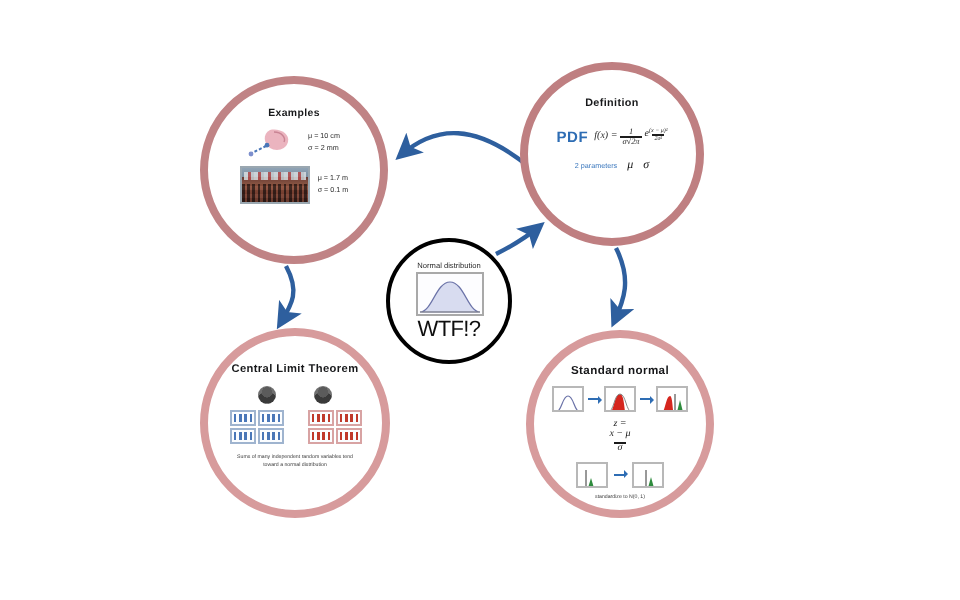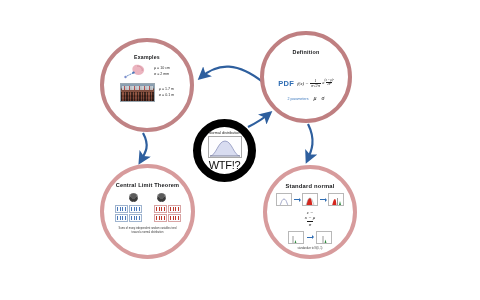--- a/index.html
+++ b/index.html
@@ -58,21 +58,21 @@
   #bubble-clt .bubble-title { font-size: 5.6px; margin-top: 14px; }
   #bubble-stdnormal {
     left: 263px; top: 165px;
     width: 94px; height: 94px;
     border: 4px solid #d79b9c;
   }
   #bubble-stdnormal .bubble-title { font-size: 5.8px; margin-top: 14px; }
   #bubble-center {
     left: 193px; top: 119px;
     width: 63px; height: 63px;
-    border: 8px solid #000000;
+    border: 2px solid #000000;
     justify-content: center;
   }
 
   
   .ex-row {
     display: flex;
     align-items: center;
     gap: 4px;
     margin-top: 3px;
   }
@@ -110,21 +110,21 @@
     color: #2b2b2b;
     line-height: 1.5;
     white-space: nowrap;
   }
 
   
   .pdf-line {
     display: flex;
     align-items: center;
     gap: 3px;
-    margin-top: 24px;
+    margin-top: 9px;
   }
   .pdf-label {
     color: #2e6db4;
     font-weight: bold;
     font-size: 7.5px;
     letter-spacing: .3px;
   }
   .formula {
     font-family: "Liberation Serif", serif;
     font-style: italic;

